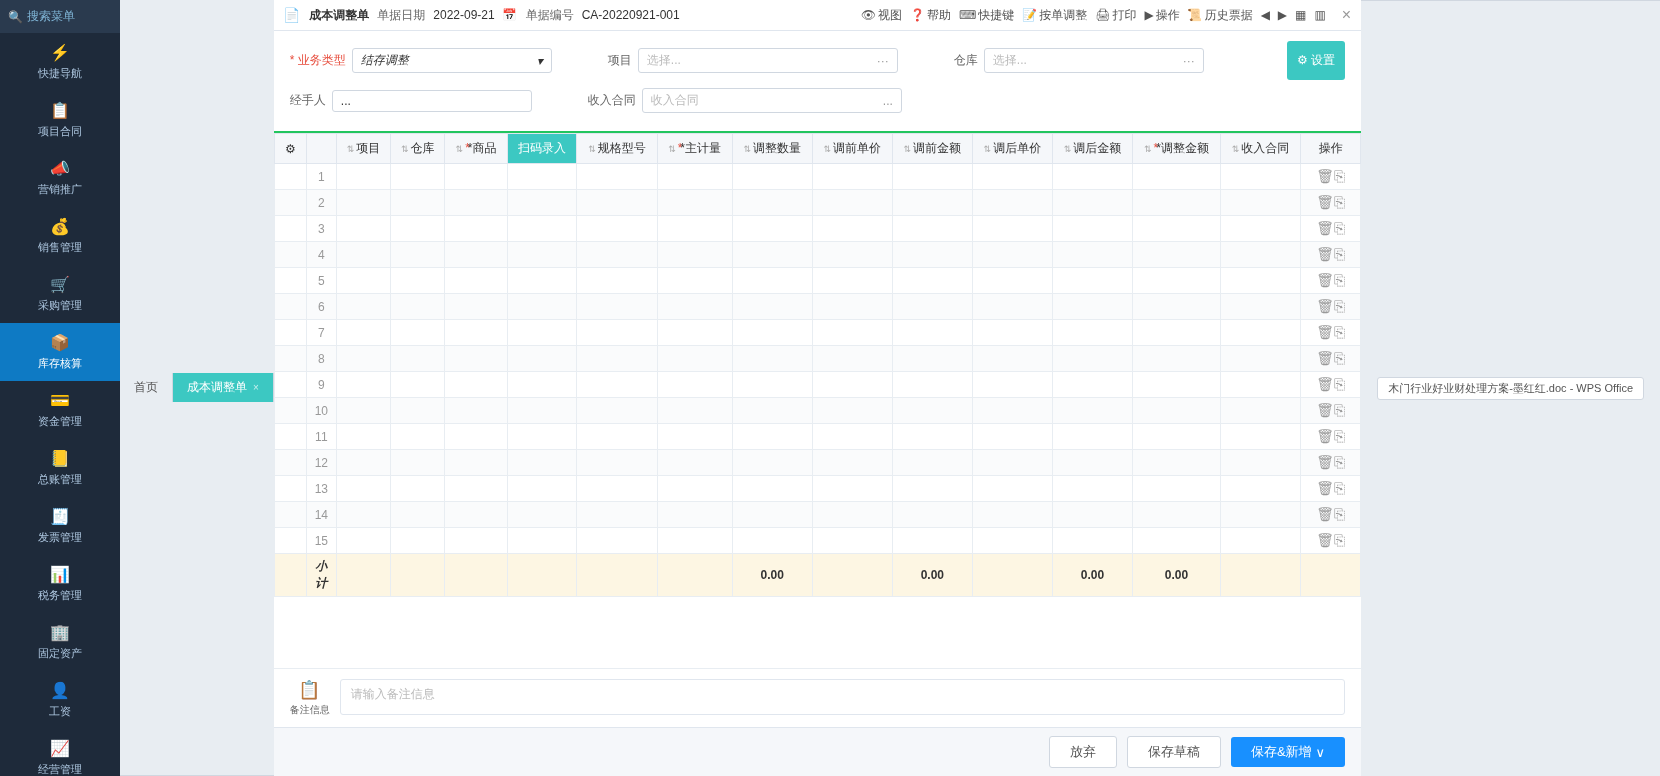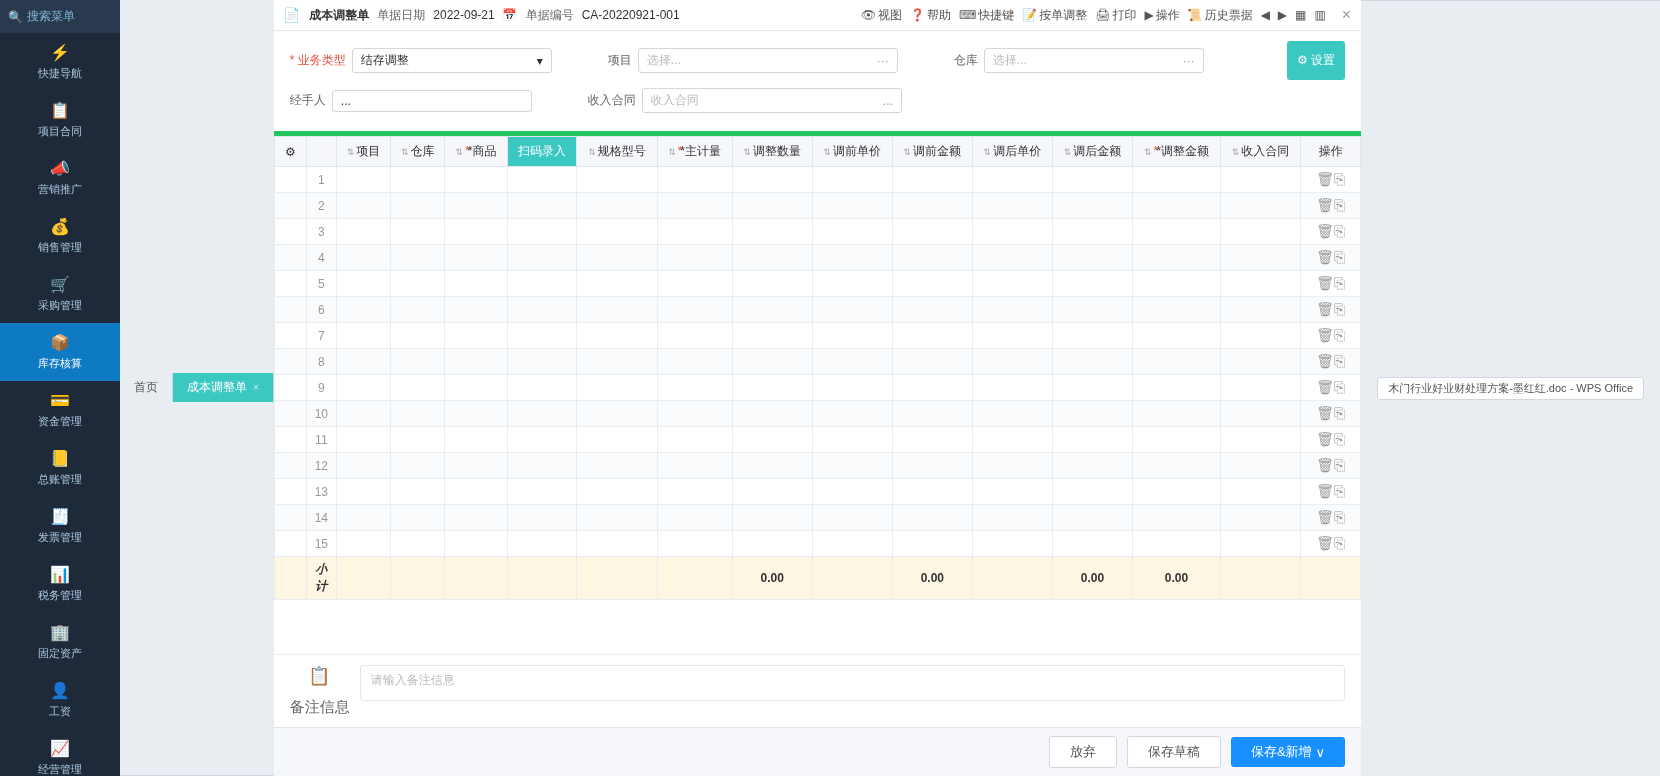--- a/index.html
+++ b/index.html
@@ -32,29 +32,29 @@
     .toolbar-left { display: flex; align-items: center; gap: 8px; }
     .toolbar-doc-icon { color: #3cc8c2; font-size: 14px; }
     .toolbar-title { font-weight: bold; color: #333; font-size: 12px; }
     .toolbar-label { color: #666; font-size: 12px; }
     .toolbar-value { color: #333; font-size: 12px; }
     .toolbar-right { margin-left: auto; display: flex; align-items: center; gap: 8px; }
     .toolbar-btn { color: #555; font-size: 12px; cursor: pointer; display: flex; align-items: center; gap: 2px; }
     .close-btn { font-size: 16px; color: #999; cursor: pointer; margin-left: 8px; }
 
     
-    .form-header { padding: 10px 16px; background: #fff; border-bottom: 5px solid #22c55e; }
+    .form-header { padding: 10px 16px; background: #fff; border-bottom: 2px solid #22c55e; }
     .form-row { display: flex; align-items: center; gap: 16px; margin-bottom: 8px; flex-wrap: wrap; }
     .form-field { display: flex; align-items: center; gap: 6px; }
     .form-field label { color: #e74c3c; font-size: 12px; white-space: nowrap; }
     .form-field label.optional { color: #666; }
     .form-input { border: 1px solid #d0d7e0; border-radius: 3px; padding: 3px 8px; font-size: 12px; color: #333; min-width: 160px; background: #fff; display: flex; align-items: center; justify-content: space-between; cursor: pointer; }
     .form-input .placeholder { color: #bbb; }
     .form-input .dots { color: #999; margin-left: 4px; }
-    .form-select { border: 1px solid #d0d7e0; border-radius: 3px; padding: 3px 8px; font-size: 12px; color: #333; min-width: 160px; background: #fff; display: flex; align-items: center; justify-content: space-between; cursor: pointer; }
+    .form-select { border: 1px solid #d0d7e0; border-radius: 3px; padding: 3px 8px; font-size: 12px; color: #333; min-width: 160px; background: #fff; display: flex; align-items: center; justify-content: space-between; cursor: pointer; font-style: italic; }
     .settings-btn { margin-left: auto; background: #3cc8c2; color: #fff; border: none; border-radius: 3px; padding: 11px 10px; font-size: 12px; cursor: pointer; display: flex; align-items: center; gap: 3px; }
 
     
     .table-area { flex: 1; overflow: auto; position: relative; }
     table { width: 100%; border-collapse: collapse; font-size: 12px; }
     thead tr { background: #f5f7fa; }
     thead th { border: 1px solid #e0e6ee; padding: 6px 8px; color: #333; font-weight: 500; white-space: nowrap; text-align: center; position: sticky; top: 0; background: #f5f7fa; z-index: 2; }
     thead th .required { color: #e74c3c; margin-right: 2px; }
     thead th.highlight { background: #3cc8c2; color: #fff; }
     thead th .sort-arrows { color: #aaa; font-size: 9px; margin-right: 2px; }
@@ -63,21 +63,21 @@
     tbody td { border: 1px solid #e8edf2; padding: 4px 6px; text-align: center; color: #333; height: 26px; }
     tbody td.row-num { color: #999; width: 30px; }
     .subtotal-row { background: #fdf6e3 !important; font-weight: bold; }
     .subtotal-row td { border: 1px solid #e8edf2; padding: 4px 8px; }
     .action-col { width: 60px; }
     .action-btn { background: none; border: none; cursor: pointer; color: #999; font-size: 14px; }
 
     
     .bottom-area { padding: 10px 16px; border-top: 1px solid #e8edf2; display: flex; align-items: flex-start; gap: 10px; background: #fff; }
     .notes-icon { display: flex; flex-direction: column; align-items: center; color: #3cc8c2; font-size: 18px; }
-    .notes-label { font-size: 15px; color: #666; margin-top: 11px; }
+    .notes-label { font-size: 10px; color: #666; margin-top: 2px; }
     .notes-input { flex: 1; border: 1px solid #e0e6ee; border-radius: 3px; padding: 6px 10px; font-size: 12px; color: #bbb; min-height: 36px; cursor: text; }
 
     
     .footer { background: #f5f7fa; border-top: 1px solid #e0e6ee; padding: 8px 16px; display: flex; justify-content: flex-end; gap: 10px; align-items: center; }
     .btn-discard { background: #fff; border: 1px solid #d0d7e0; border-radius: 3px; padding: 6px 20px; font-size: 13px; color: #555; cursor: pointer; margin-left: 47px; }
     .btn-save-draft { background: #fff; border: 1px solid #d0d7e0; border-radius: 3px; padding: 6px 20px; font-size: 13px; color: #555; cursor: pointer; }
     .btn-save-new { background: #1890ff; border: none; border-radius: 3px; padding: 6px 20px; font-size: 13px; color: #fff; cursor: pointer; display: flex; align-items: center; gap: 4px; }
 
     
     .taskbar { background: #e8edf2; border-top: 1px solid #d0d7e0; padding: 4px 16px; display: flex; align-items: center; gap: 10px; }

